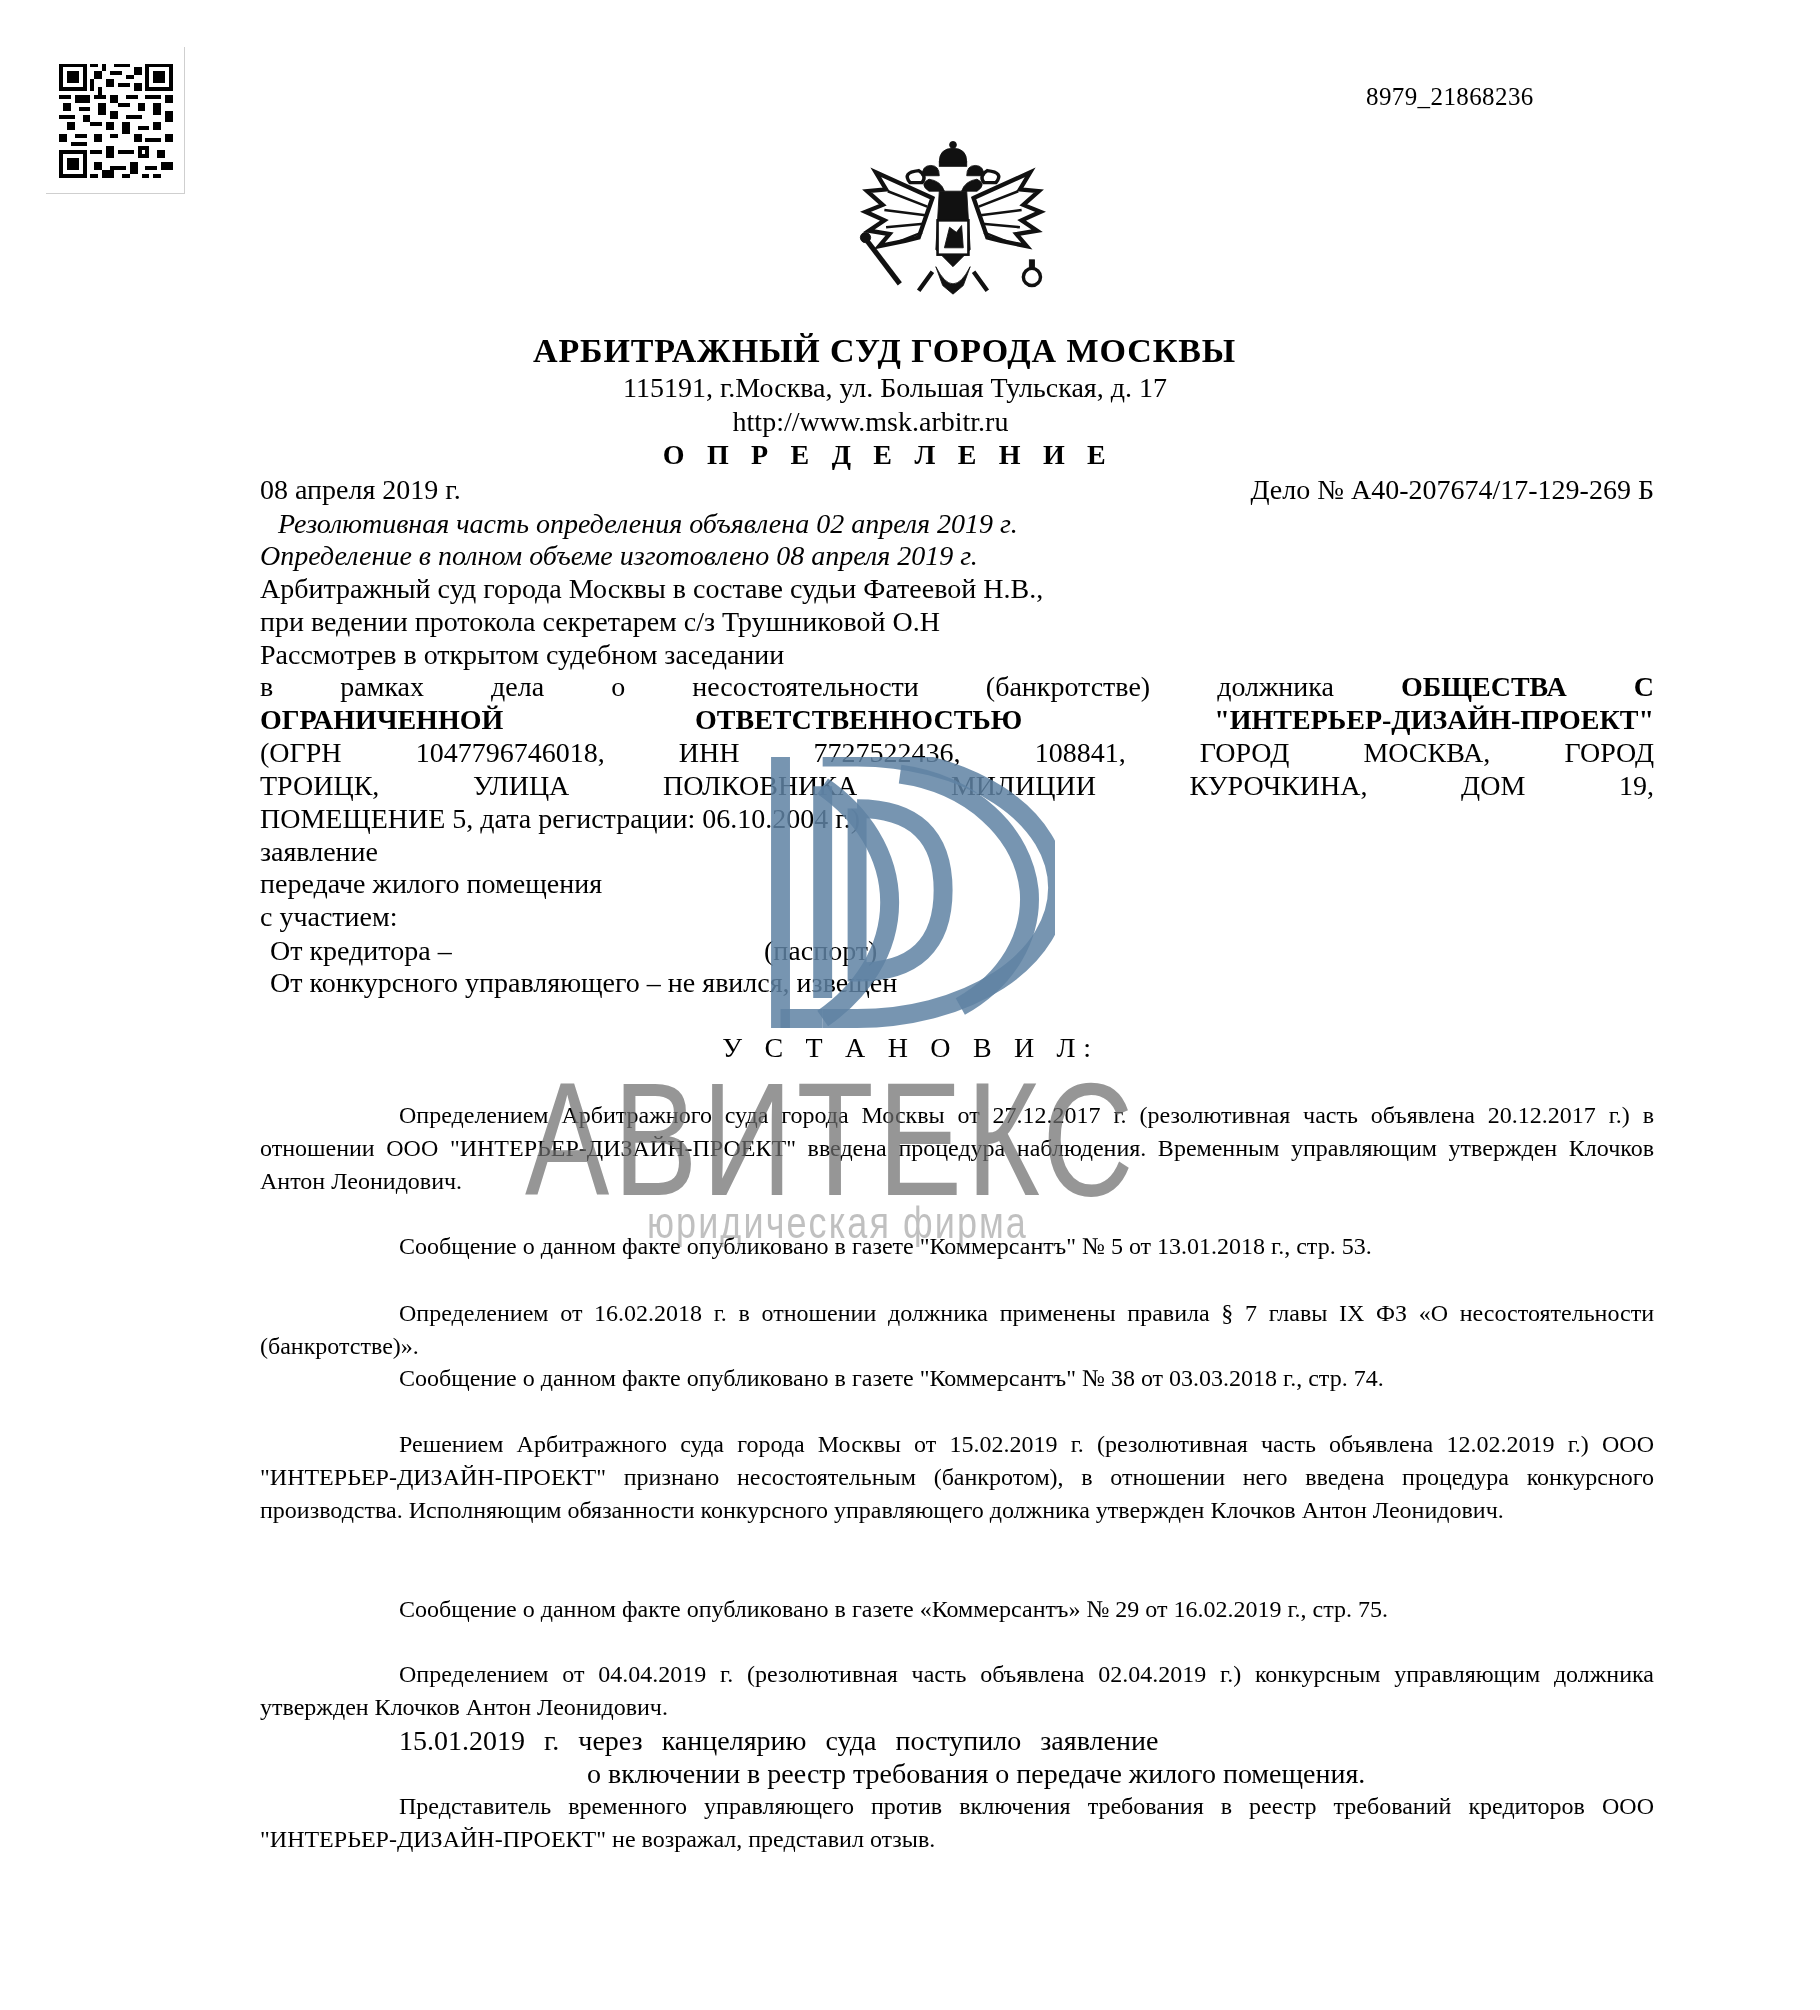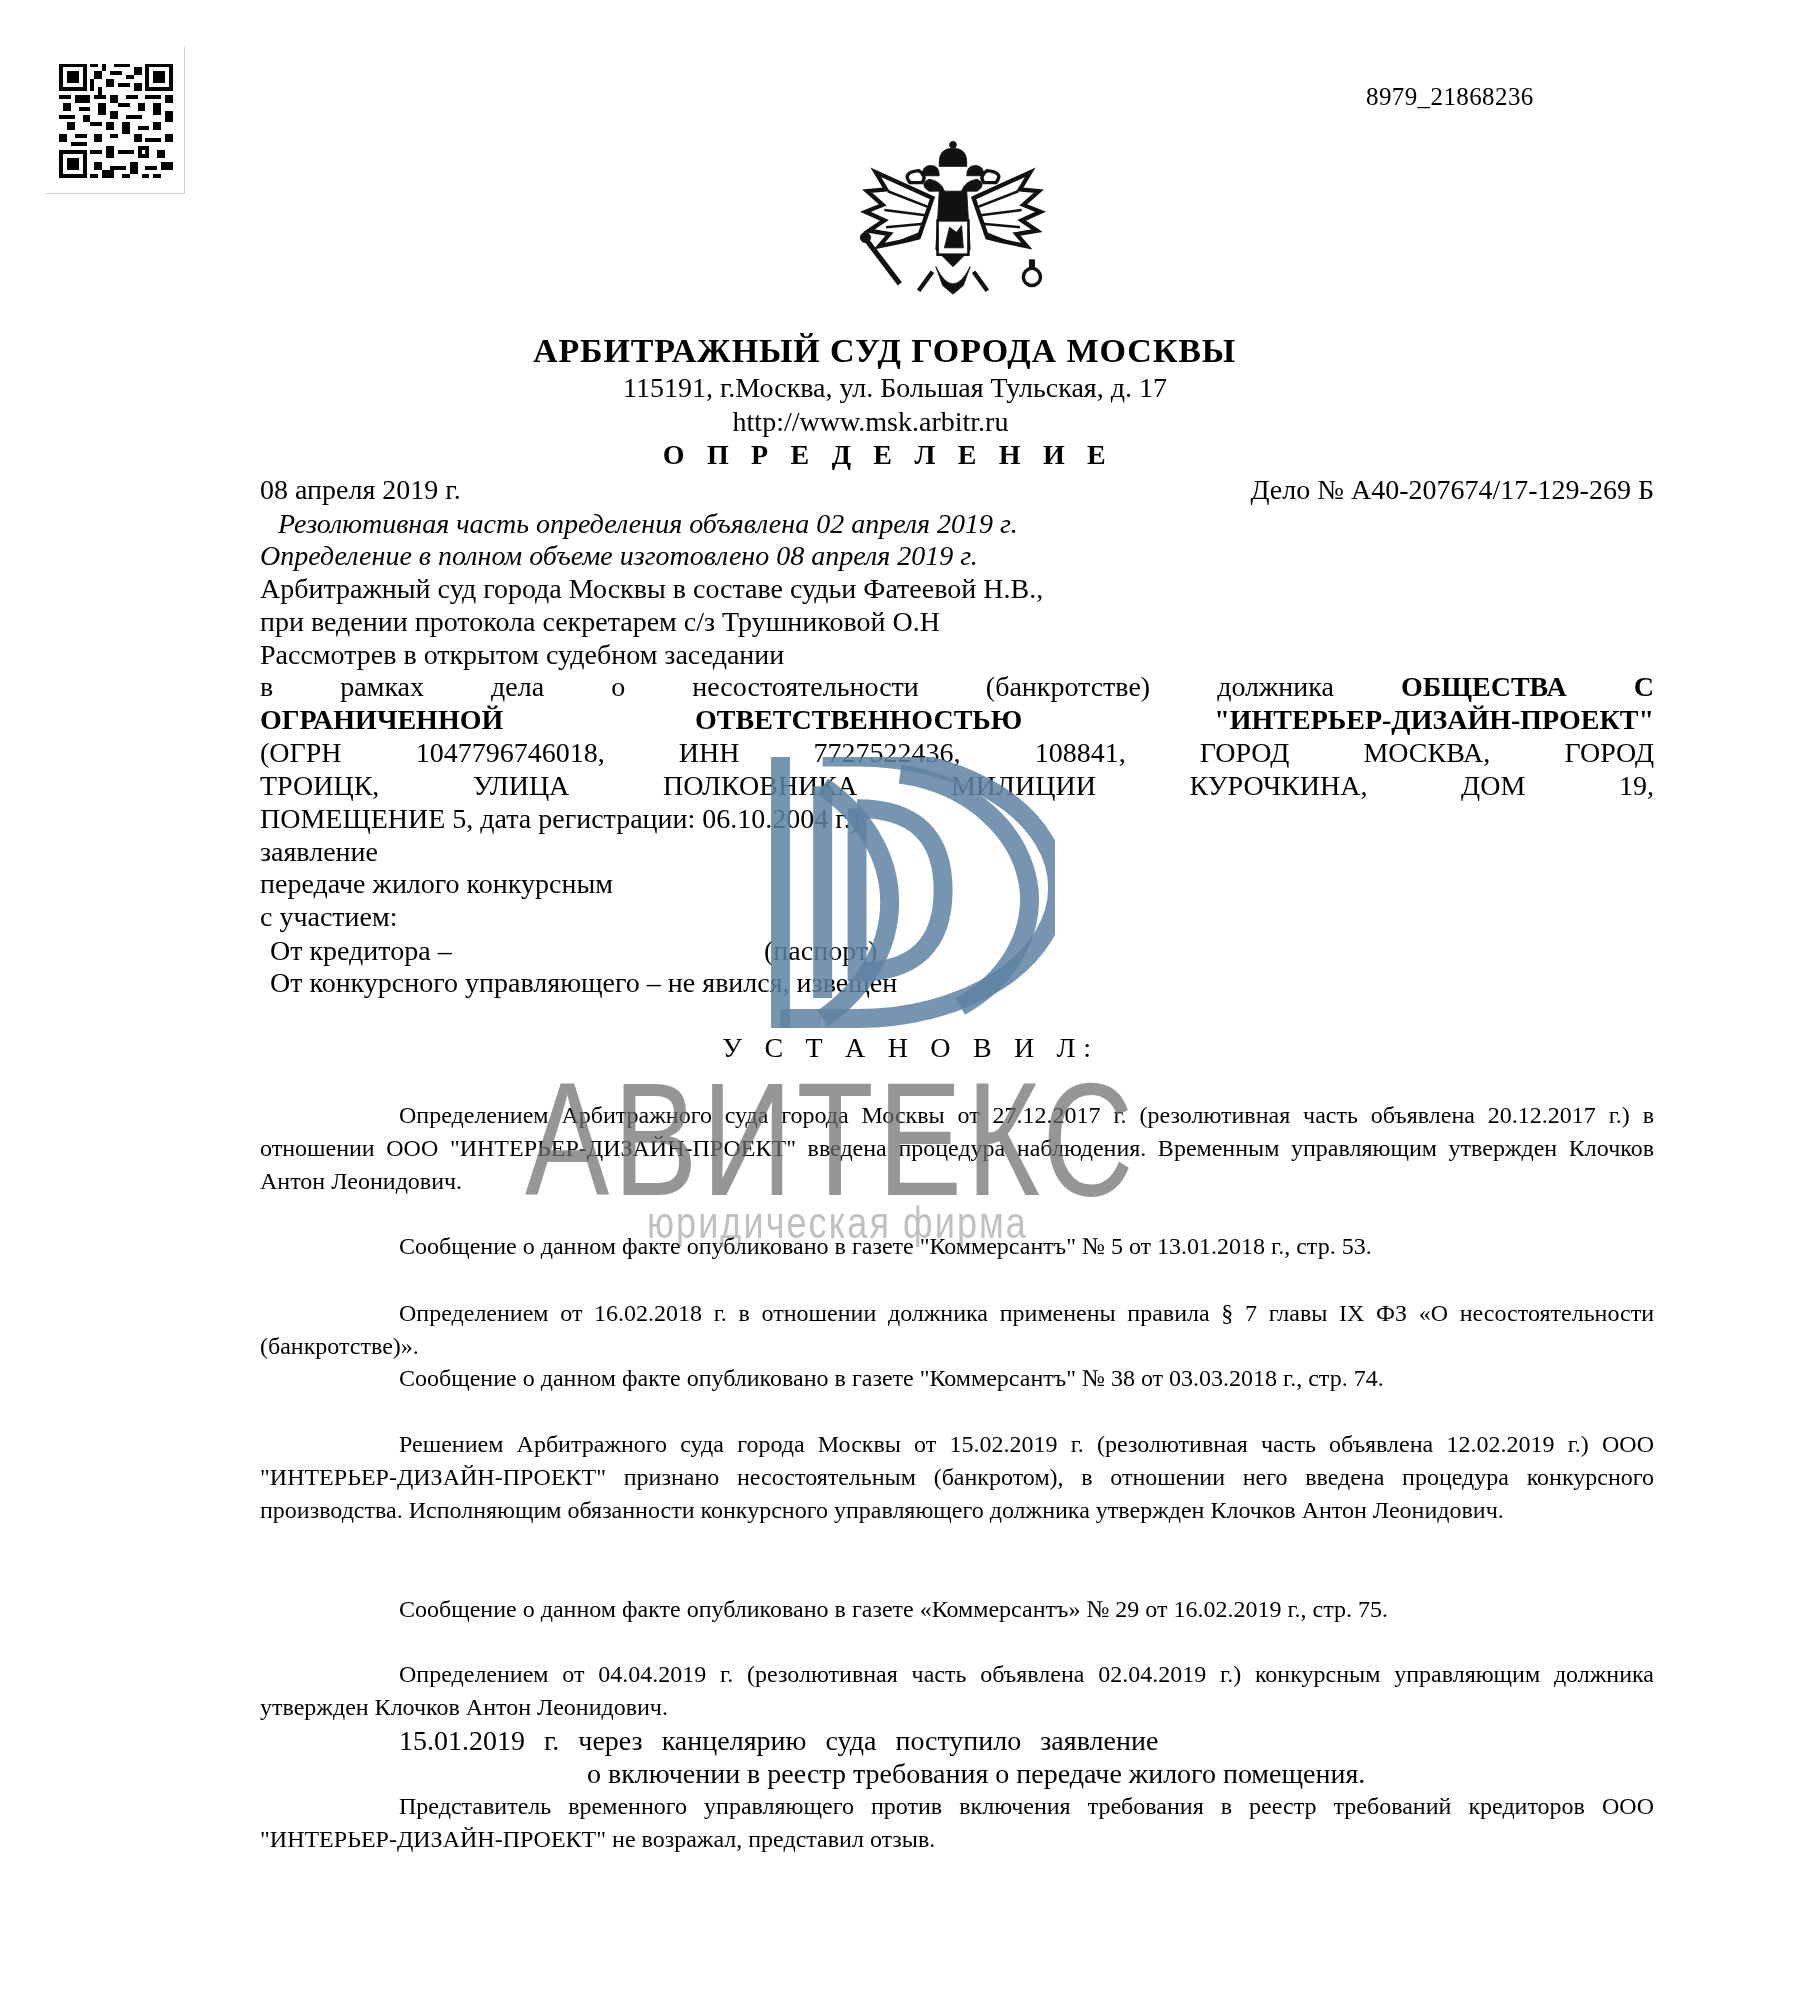--- a/index.html
+++ b/index.html
@@ -170,21 +170,21 @@
   <span class="bold">ОБЩЕСТВА С</span>
 </div>
 <div class="line justify bold" style="top:703px;">ОГРАНИЧЕННОЙ ОТВЕТСТВЕННОСТЬЮ "ИНТЕРЬЕР-ДИЗАЙН-ПРОЕКТ"</div>
 <div class="line justify" style="top:736px;">(ОГРН 1047796746018, ИНН 7727522436,  108841, ГОРОД МОСКВА, ГОРОД</div>
 <div class="line justify" style="top:769px;">ТРОИЦК, УЛИЦА ПОЛКОВНИКА МИЛИЦИИ КУРОЧКИНА, ДОМ 19,</div>
 <div class="line" style="top:802px;">ПОМЕЩЕНИЕ 5, дата регистрации: 06.10.2004 г.)</div>
 
 <div class="line" style="top:835px;">
   <span>заявление</span>
 </div>
-<div class="line" style="top:867px;">передаче жилого конкурсным</div>
+<div class="line" style="top:867px;">передаче жилого помещения</div>
 <div class="line" style="top:900px;">с участием:</div>
 <div class="line" style="top:934px;left:270px;">
   <span>От кредитора –</span>
   <span style="position:absolute;left:494px;">(паспорт)</span>
 </div>
 <div class="line" style="top:966px;left:270px;">От конкурсного управляющего – не явился, извещен</div>
 
 <div class="established">У С Т А Н О В И Л:</div>
 
 <div class="para" style="top:1099px;">Определением  Арбитражного суда города Москвы от 27.12.2017 г. (резолютивная часть объявлена 20.12.2017 г.) в отношении ООО "ИНТЕРЬЕР-ДИЗАЙН-ПРОЕКТ" введена процедура наблюдения. Временным управляющим утвержден Клочков Антон Леонидович.</div>

